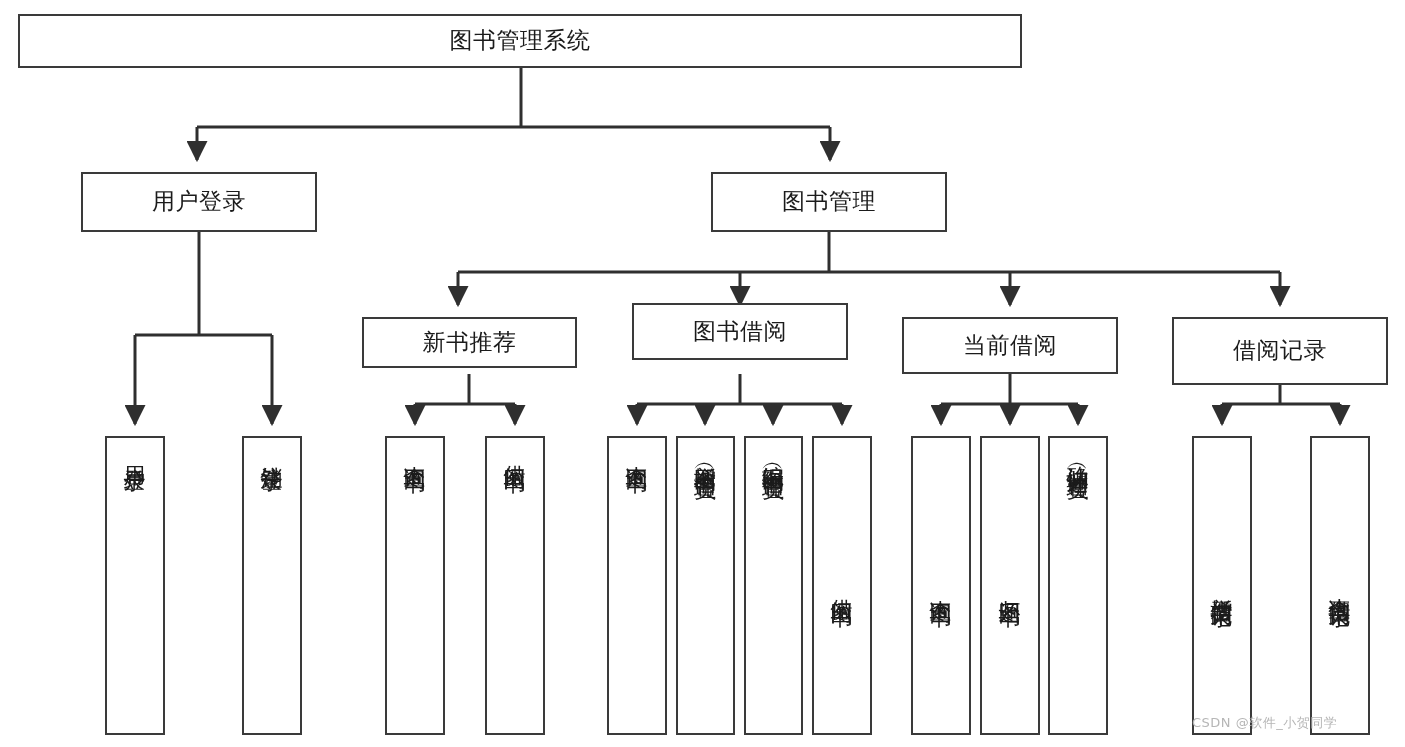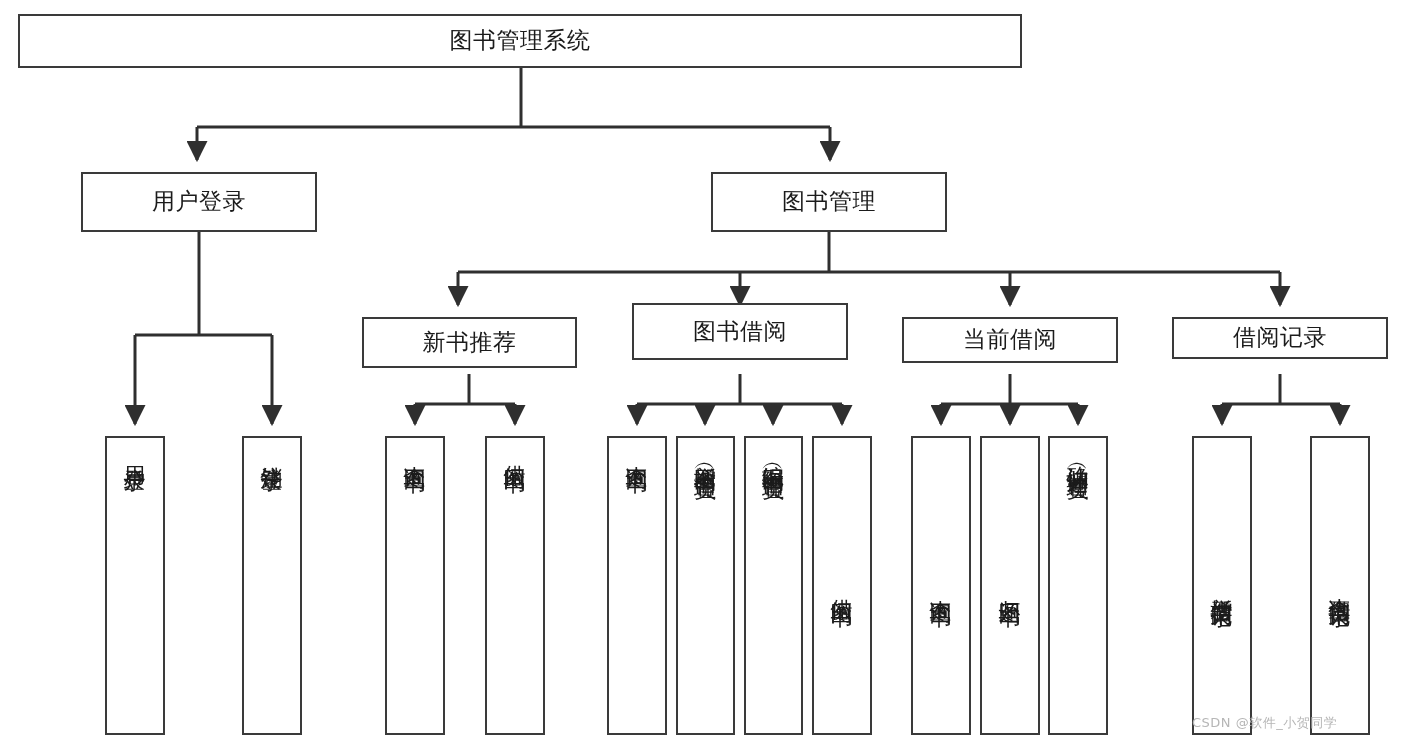--- a/index.html
+++ b/index.html
@@ -144,24 +144,24 @@
   <div class="node horiz" style="left:711px; top:172px; width:236px; height:60px;font-family:Liberation Serif, serif;">
     <span class="label">图书管理</span>
   </div>
 
   <div class="node horiz" style="left:362px; top:317px; width:215px; height:51px;">
     <span class="label">新书推荐</span>
   </div>
   <div class="node horiz" style="left:632px; top:303px; width:216px; height:57px;">
     <span class="label">图书借阅</span>
   </div>
-  <div class="node horiz" style="left:902px; top:317px; width:216px; height:46px;">
+  <div class="node horiz" style="left:902px; top:317px; width:216px; height:57px;">
     <span class="label">当前借阅</span>
   </div>
-  <div class="node horiz" style="left:1172px; top:317px; width:216px; height:42px;">
+  <div class="node horiz" style="left:1172px; top:317px; width:216px; height:68px;">
     <span class="label">借阅记录</span>
   </div>
 
   <div class="node leaf" style="left:105px; top:436px; width:60px; height:299px;">
     <span class="label">用户登录</span>
   </div>
   <div class="node leaf" style="left:242px; top:436px; width:60px; height:299px;">
     <span class="label">注销登录</span>
   </div>
 

